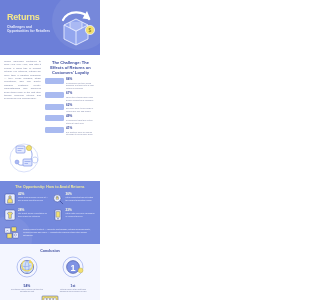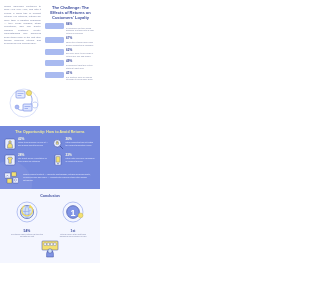--- a/index.html
+++ b/index.html
@@ -88,20 +88,36 @@
   .cc-pct { font-size:3.4px; font-weight:bold; color:#3d4d9e; line-height:4px; }
   .cc-desc { font-size:2px; line-height:2.6px; color:#8189ab; padding:0 2px; }
 
   .cc-bottom-art { width:26px; height:18px; margin:2px auto 1px auto; display:block; }
 </style>
 </head>
 <body>
 
 <div class="page">
 
+  <div class="header">
+    <div class="hdr-text">
+      <div class="hdr-title">Returns</div>
+      <div class="hdr-sub">Challenges and Opportunities for Retailers</div>
+    </div>
+    <svg class="hdr-art" viewBox="0 0 42 40">
+      <path d="M10 31 L10 17 L22 11 L34 17 L34 31 L22 37 Z" fill="#93a6ee" stroke="#e9edff" stroke-width="0.9"></path>
+      <path d="M10 17 L22 23 L34 17" fill="none" stroke="#e9edff" stroke-width="0.9"></path>
+      <path d="M22 23 L22 37" fill="none" stroke="#e9edff" stroke-width="0.9"></path>
+      <path d="M16 14 L16 20 L22 23 L28 20 L28 14" fill="#aab9f3" stroke="#e9edff" stroke-width="0.8"></path>
+      <path d="M9 12 C14 2, 30 2, 35 11" fill="none" stroke="#ffffff" stroke-width="2.2" stroke-linecap="round"></path>
+      <path d="M33 3 L36.5 11.5 L28.5 10.5 Z" fill="#ffffff"></path>
+      <circle cx="36" cy="22" r="4.6" fill="#f3e070" stroke="#e9edff" stroke-width="0.8"></circle>
+      <text x="36" y="24" font-size="5" fill="#7a6b1e" text-anchor="middle" font-family="Liberation Sans, sans-serif">$</text>
+    </svg>
+  </div>
 
   <div class="challenge">
     <div class="ch-row">
       <div class="ch-left">
         <div class="ch-body">Online shopping continues to grow year over year, and with it comes a rising tide of product returns. For retailers, returns are more than a logistics headache — they erode margins, strain operations, and can quietly damage customer loyalty. Understanding why shoppers send items back is the first step toward reducing returns and keeping buyers coming back.</div>
       </div>
       <div class="ch-right">
         <div class="ch-head">
           <span class="hl"></span>
           <span>The Challenge: The Effects of Returns on Customers' Loyalty</span>

